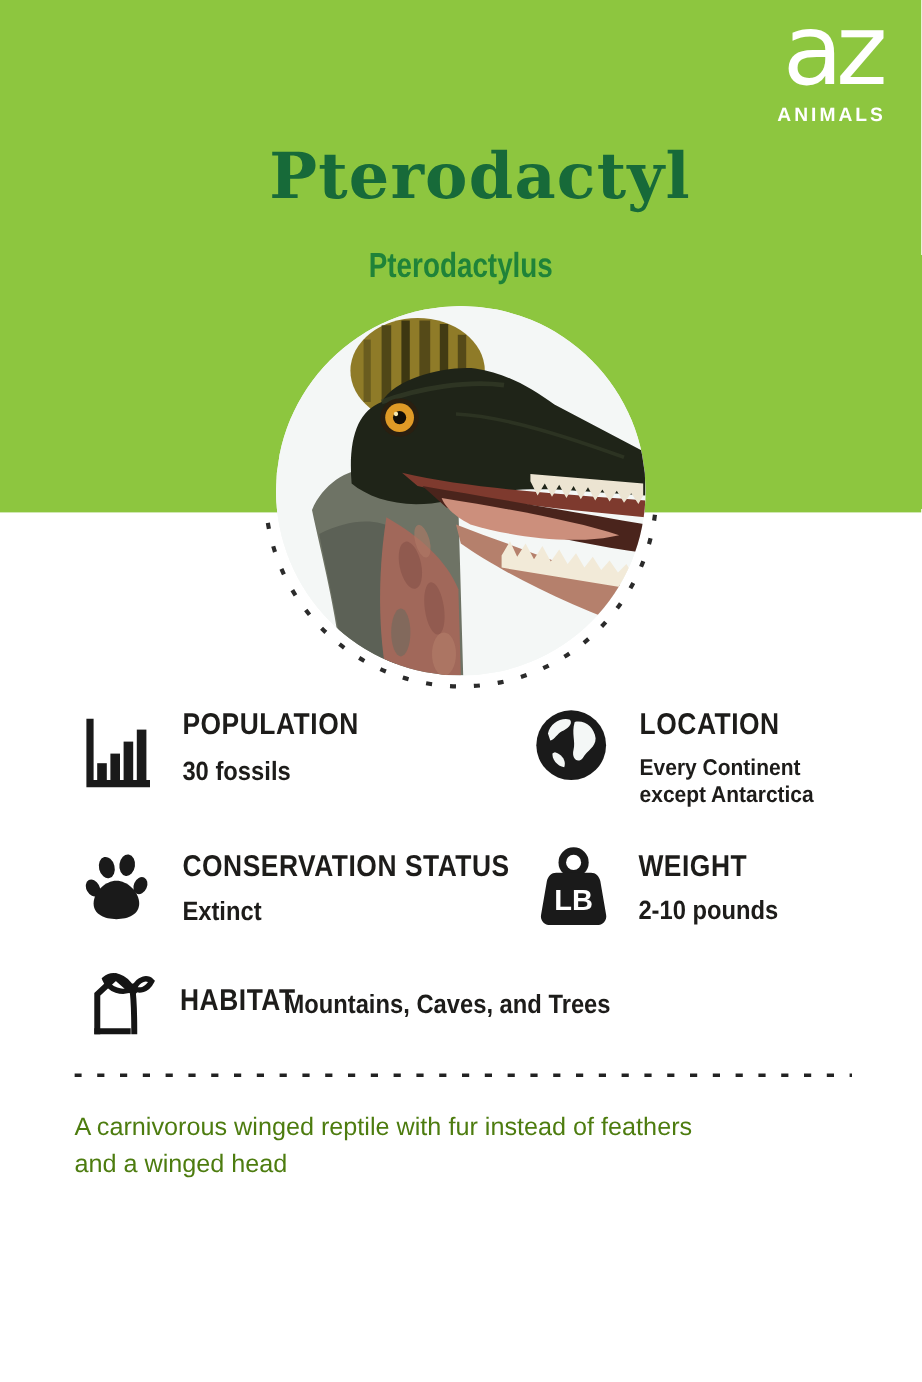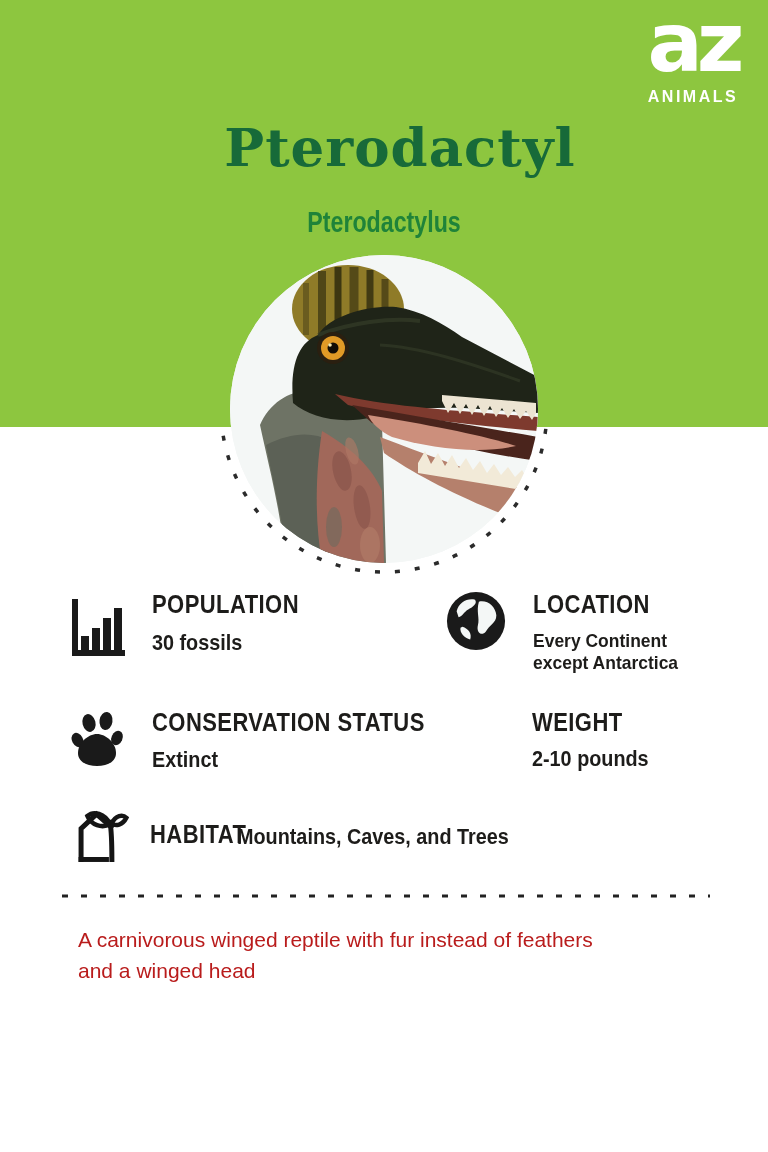--- a/index.html
+++ b/index.html
@@ -2,21 +2,21 @@
 <html><head>
 <meta charset="utf-8">
 <style>
   html,body{margin:0;padding:0;background:#ffffff;}
   .page{position:relative;width:768px;height:1152px;background:#ffffff;overflow:hidden;
         font-family:"Liberation Sans",sans-serif;}
 
   
   .header{position:absolute;left:0;top:0;width:768px;height:427px;background:#8dc63f;}
   .logo{position:absolute;top:8px;right:20px;width:110px;text-align:center;color:#ffffff;}
-  .logo-mark{font-family:"DejaVu Sans",sans-serif;font-weight:700;font-size:82px;line-height:70px;
+  .logo-mark{font-family:"DejaVu Sans",sans-serif;font-weight:400;font-size:82px;line-height:70px;
              letter-spacing:-6px;display:block;}
   .logo-name{font-size:16px;font-weight:700;letter-spacing:2.5px;display:block;margin-top:10px;}
   .title{position:absolute;left:0;top:116px;width:768px;text-align:center;
          font-family:"DejaVu Serif","Liberation Serif",serif;font-weight:700;font-size:53px;
          color:#176a39;letter-spacing:1px;padding-left:16px;}
   .subtitle{position:absolute;left:0;top:206px;width:768px;text-align:center;font-weight:700;
             font-size:29px;color:#1f8339;transform:scaleX(.8);}
 
   
   .ring{position:absolute;left:216px;top:241px;}
@@ -26,22 +26,22 @@
   
   .abs{position:absolute;}
   .stat-label{font-weight:700;font-size:25px;color:#1d1c1a;transform:scaleX(.88);
               transform-origin:left top;white-space:nowrap;letter-spacing:.5px;}
   .stat-value{font-weight:700;font-size:22px;color:#1d1c1a;transform:scaleX(.9);
               transform-origin:left top;white-space:nowrap;}
   .stat-value-small{font-weight:700;font-size:19px;line-height:22px;color:#1d1c1a;
               transform:scaleX(.92);transform-origin:left top;white-space:nowrap;}
 
   .divider{position:absolute;left:62px;top:894px;}
-  .description{position:absolute;left:78px;top:924px;width:600px;font-size:21px;line-height:31px;
-               color:#b91c1c;font-weight:400;}
+  .description{position:absolute;left:62px;top:924px;width:600px;font-size:21px;line-height:31px;
+               color:#4d7c0f;font-weight:400;}
   svg{display:block;}
 </style>
 </head>
 <body>
 
 <div class="page">
 
   <div class="ring">
     <svg width="336" height="336" viewBox="0 0 336 336">
       <circle cx="168" cy="168" r="163" fill="none" stroke="#2b2b2b" stroke-width="3.5" stroke-dasharray="5 15"></circle>
@@ -132,20 +132,28 @@
         <ellipse cx="36" cy="11" rx="6.5" ry="9" transform="rotate(8 36 11)"></ellipse>
         <ellipse cx="7.5" cy="30" rx="5.5" ry="7.5" transform="rotate(-28 7.5 30)"></ellipse>
         <ellipse cx="47" cy="28" rx="5.5" ry="7.5" transform="rotate(24 47 28)"></ellipse>
         <path d="M27 24 C36 24 46 33 46 43 C46 52 37 56 27 56 C17 56 8 52 8 43 C8 33 18 24 27 24 Z"></path>
       </g>
     </svg>
   </div>
   <div class="abs stat-label" style="left:152px;top:708px;">CONSERVATION STATUS</div>
   <div class="abs stat-value" style="left:152px;top:747px;">Extinct</div>
 
+  <div class="abs" style="left:448px;top:704px;">
+    <svg width="60" height="70" viewBox="0 0 62 72">
+      <circle cx="31" cy="15" r="13" fill="#1a1a1a"></circle>
+      <circle cx="31" cy="15" r="6.5" fill="#ffffff"></circle>
+      <path d="M16 24 H46 C50 24 53 27 54 31 L59 60 C60 65 56 69 51 69 H11 C6 69 2 65 3 60 L8 31 C9 27 12 24 16 24 Z" fill="#1a1a1a"></path>
+      <text x="31" y="56" text-anchor="middle" font-family="Liberation Sans,sans-serif" font-size="25" font-weight="bold" fill="#ffffff">LB</text>
+    </svg>
+  </div>
   <div class="abs stat-label" style="left:532px;top:708px;">WEIGHT</div>
   <div class="abs stat-value" style="left:532px;top:746px;">2-10 pounds</div>
 
   <div class="abs" style="left:72px;top:806px;">
     <svg width="58" height="58" viewBox="0 0 64 64">
       <g fill="none" stroke="#151515" stroke-width="5.5" stroke-linecap="square">
         <path d="M10 59 V25 L27 9 L43 23"></path>
         <path d="M10 59 H38"></path>
         <path d="M44 59 C44 42 44 30 42 18"></path>
         <path d="M42 20 C36 8 24 5 17 11 C21 21 33 25 42 20 Z" stroke-width="5"></path>

